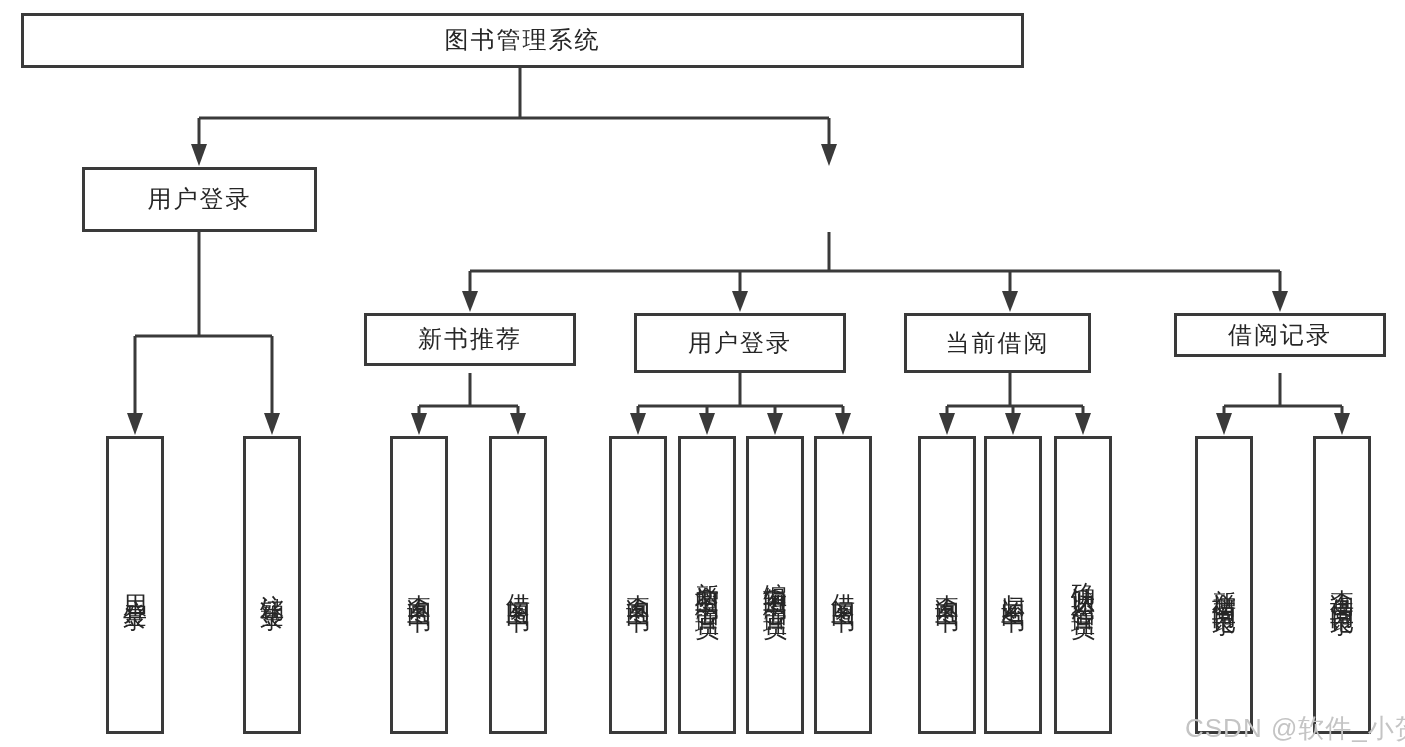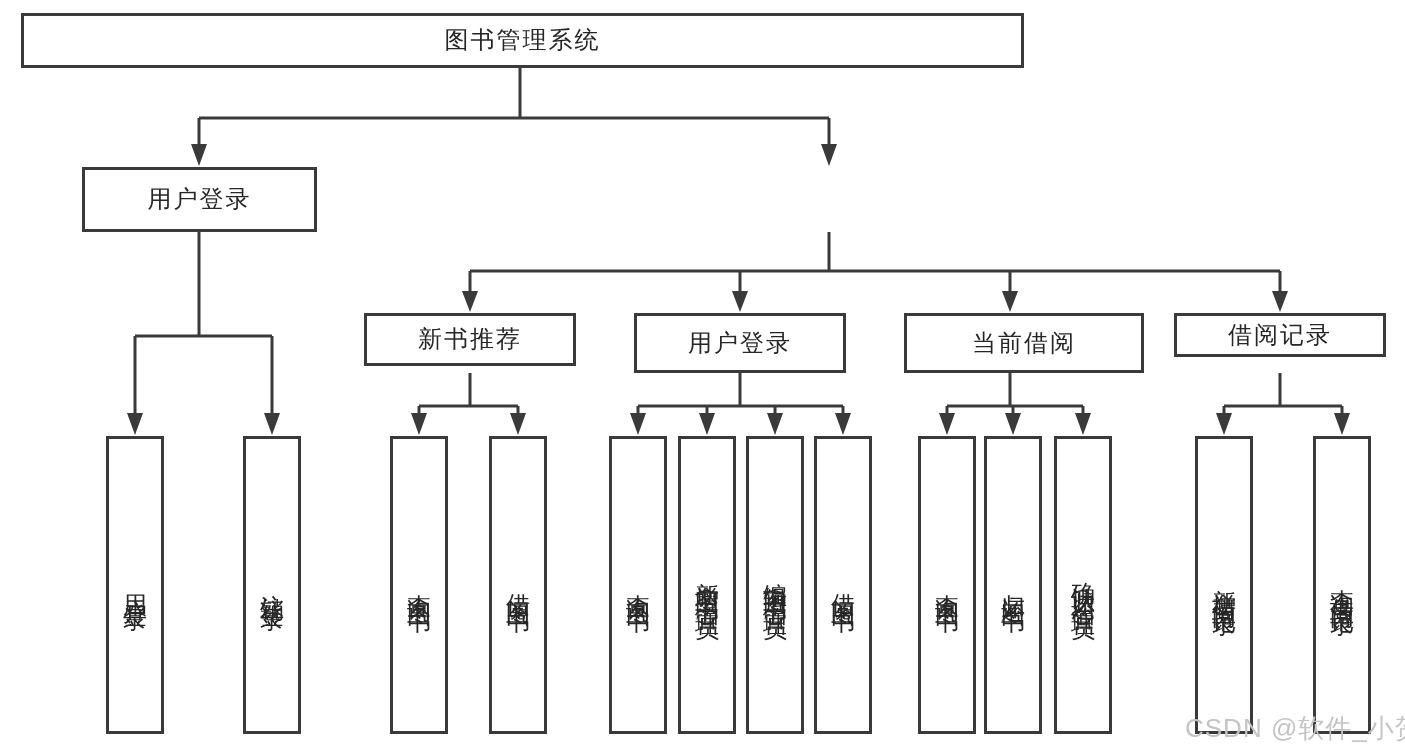--- a/index.html
+++ b/index.html
@@ -70,21 +70,21 @@
   <div class="node" style="left:82px;top:167px;width:235px;height:65px">
     <span class="label">用户登录</span>
   </div>
 
   <div class="node" style="left:364px;top:313px;width:212px;height:53px">
     <span class="label">新书推荐</span>
   </div>
   <div class="node" style="left:634px;top:313px;width:212px;height:60px">
     <span class="label">用户登录</span>
   </div>
-  <div class="node" style="left:904px;top:313px;width:240px;height:60px">
+  <div class="node" style="left:904px;top:313px;width:187px;height:60px">
     <span class="label">当前借阅</span>
   </div>
   <div class="node" style="left:1174px;top:313px;width:212px;height:44px">
     <span class="label">借阅记录</span>
   </div>
 
   <div class="node v" style="left:106px;top:436px">
     <span class="label">用户登录</span>
   </div>
   <div class="node v" style="left:243px;top:436px">

